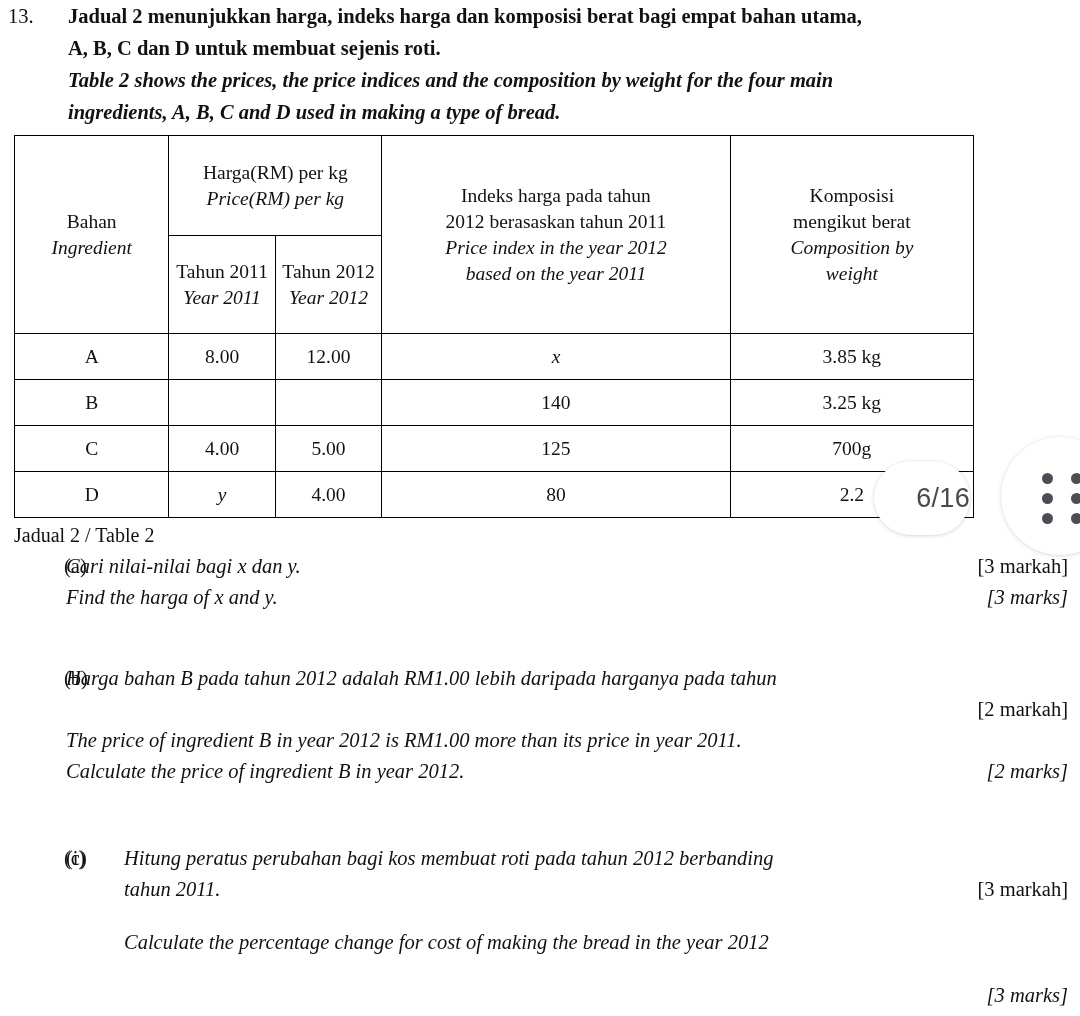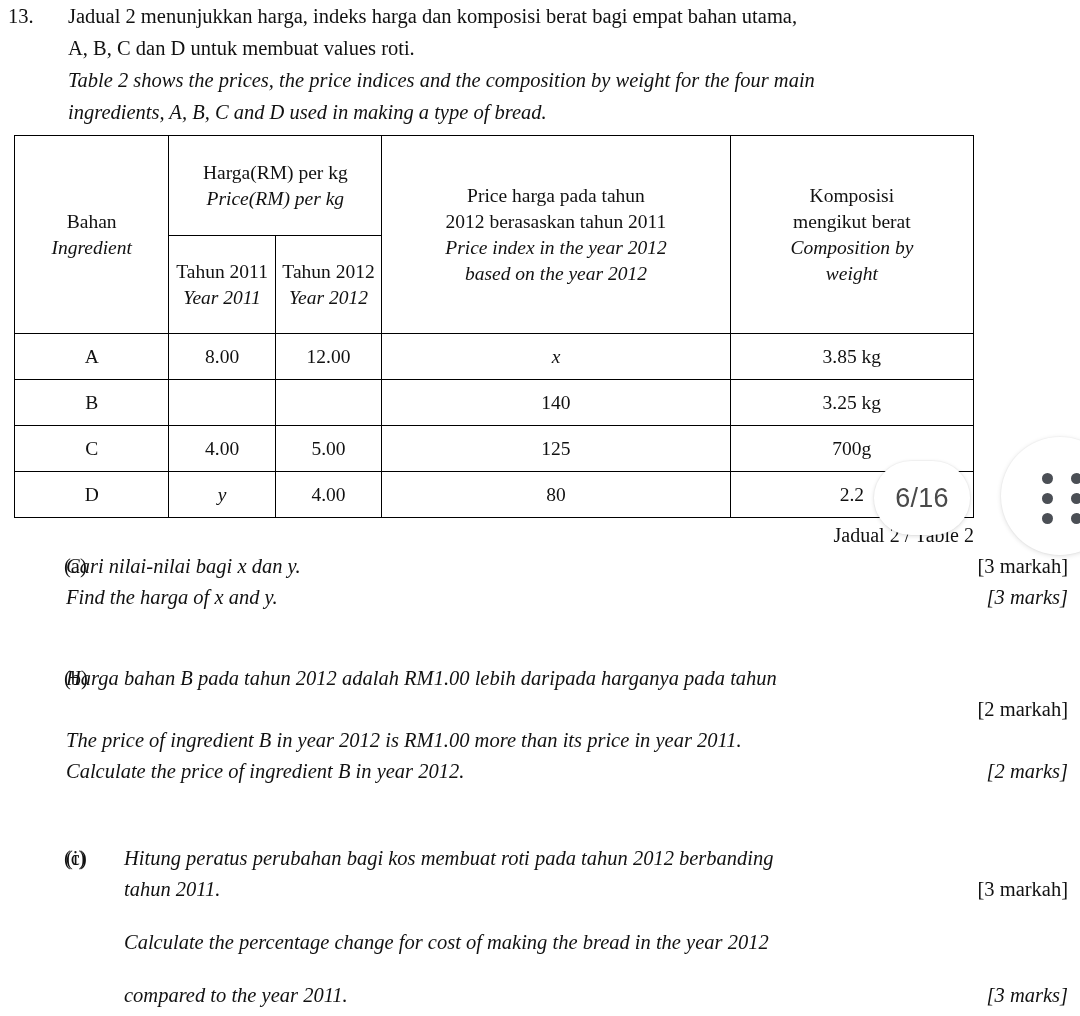--- a/index.html
+++ b/index.html
@@ -37,20 +37,21 @@
   }
   .q-num {
     width: 68px;
     padding-left: 8px;
     box-sizing: border-box;
     font-size: 20.5px;
     line-height: 32px;
   }
   .q-body {
     width: 1000px;
+    font-weight: bold;
   }
   .line-ms {
     font-size: 20.5px;
     line-height: 32px;
     font-style: normal;
   }
   .line-en {
     font-size: 20.5px;
     line-height: 32px;
     font-style: italic;
@@ -95,21 +96,21 @@
   .hdr-stack { line-height: 26px; }
 
   .ital { font-style: italic; }
 
   
   .tbl-caption {
     position: absolute;
     left: 14px;
     top: 521px;
     width: 960px;
-    text-align: right;
+    text-align: left;
     font-size: 20px;
     line-height: 28px;
   }
 
   
   .part {
     position: absolute;
     width: 1080px;
   }
   .part-row {
@@ -163,21 +164,21 @@
     position: absolute;
     left: 874px;
     top: 461px;
     width: 96px;
     height: 74px;
     border-radius: 38px;
     background: #ffffff;
     box-shadow: 0 1px 4px rgba(0,0,0,0.14), 0 0 0 1px rgba(0,0,0,0.025);
     display: flex;
     align-items: center;
-    justify-content: center;
+    justify-content: flex-end;
     font-family: "Liberation Sans", "DejaVu Sans", sans-serif;
     font-size: 27px;
     color: #4a4a4a;
     letter-spacing: 0.3px;
   }
 
   .grid-btn {
     position: absolute;
     left: 1001px;
     top: 437px;
@@ -212,21 +213,21 @@
   <div class="q-stem">
     <div class="stem-row">
       <div class="q-num">13.</div>
       <div class="q-body">
         <div class="line-ms">Jadual 2 menunjukkan harga, indeks harga dan komposisi berat bagi empat bahan utama,</div>
       </div>
     </div>
     <div class="stem-row">
       <div class="q-num"></div>
       <div class="q-body">
-        <div class="line-ms">A, B, C dan D untuk membuat values roti.</div>
+        <div class="line-ms">A, B, C dan D untuk membuat sejenis roti.</div>
         <div class="line-en">Table 2 shows the prices, the price indices and the composition by weight for the four main</div>
         <div class="line-en">ingredients, A, B, C and D used in making a type of bread.</div>
       </div>
     </div>
   </div>
 
   <div class="tbl-wrap">
     <table class="jadual">
       <tbody>
           <tr class="hdr-top">
@@ -239,25 +240,25 @@
         </td>
         <td class="c-y11" colspan="2">
           <span class="hdr-stack">
             <span class="ml">Harga(RM) per kg</span>
             <span class="gap-sm"></span>
             <span class="en">Price(RM) per kg</span>
           </span>
         </td>
         <td class="c-idx" rowspan="2">
           <span class="hdr-stack">
-            <span class="ml">Price harga pada tahun</span>
+            <span class="ml">Indeks harga pada tahun</span>
             <span class="ml">2012 berasaskan tahun 2011</span>
             <span class="gap-sm"></span>
             <span class="en">Price index in the year 2012</span>
-            <span class="en">based on the year 2012</span>
+            <span class="en">based on the year 2011</span>
           </span>
         </td>
         <td class="c-comp" rowspan="2">
           <span class="hdr-stack">
             <span class="ml">Komposisi</span>
             <span class="ml">mengikut berat</span>
             <span class="gap-sm"></span>
             <span class="en">Composition by</span>
             <span class="en">weight</span>
           </span>
@@ -364,21 +365,20 @@
         <div class="tline">
           <span class="txt">tahun 2011.</span>
           <span class="marks">[3 markah]</span>
         </div>
         <div class="spacer-lg"></div>
         <div class="tline it">
           <span class="txt">Calculate the percentage change for cost of making the bread in the year 2012</span>
         </div>
         <div class="spacer-lg"></div>
         <div class="tline it">
-          <span class="txt">compared to the year 2011.</span>
           <span class="marks mk-en">[3 marks]</span>
         </div>
       </div>
     </div>
   </div>
 
   <div class="pg-badge">
     <span>6/16</span>
   </div>
 

